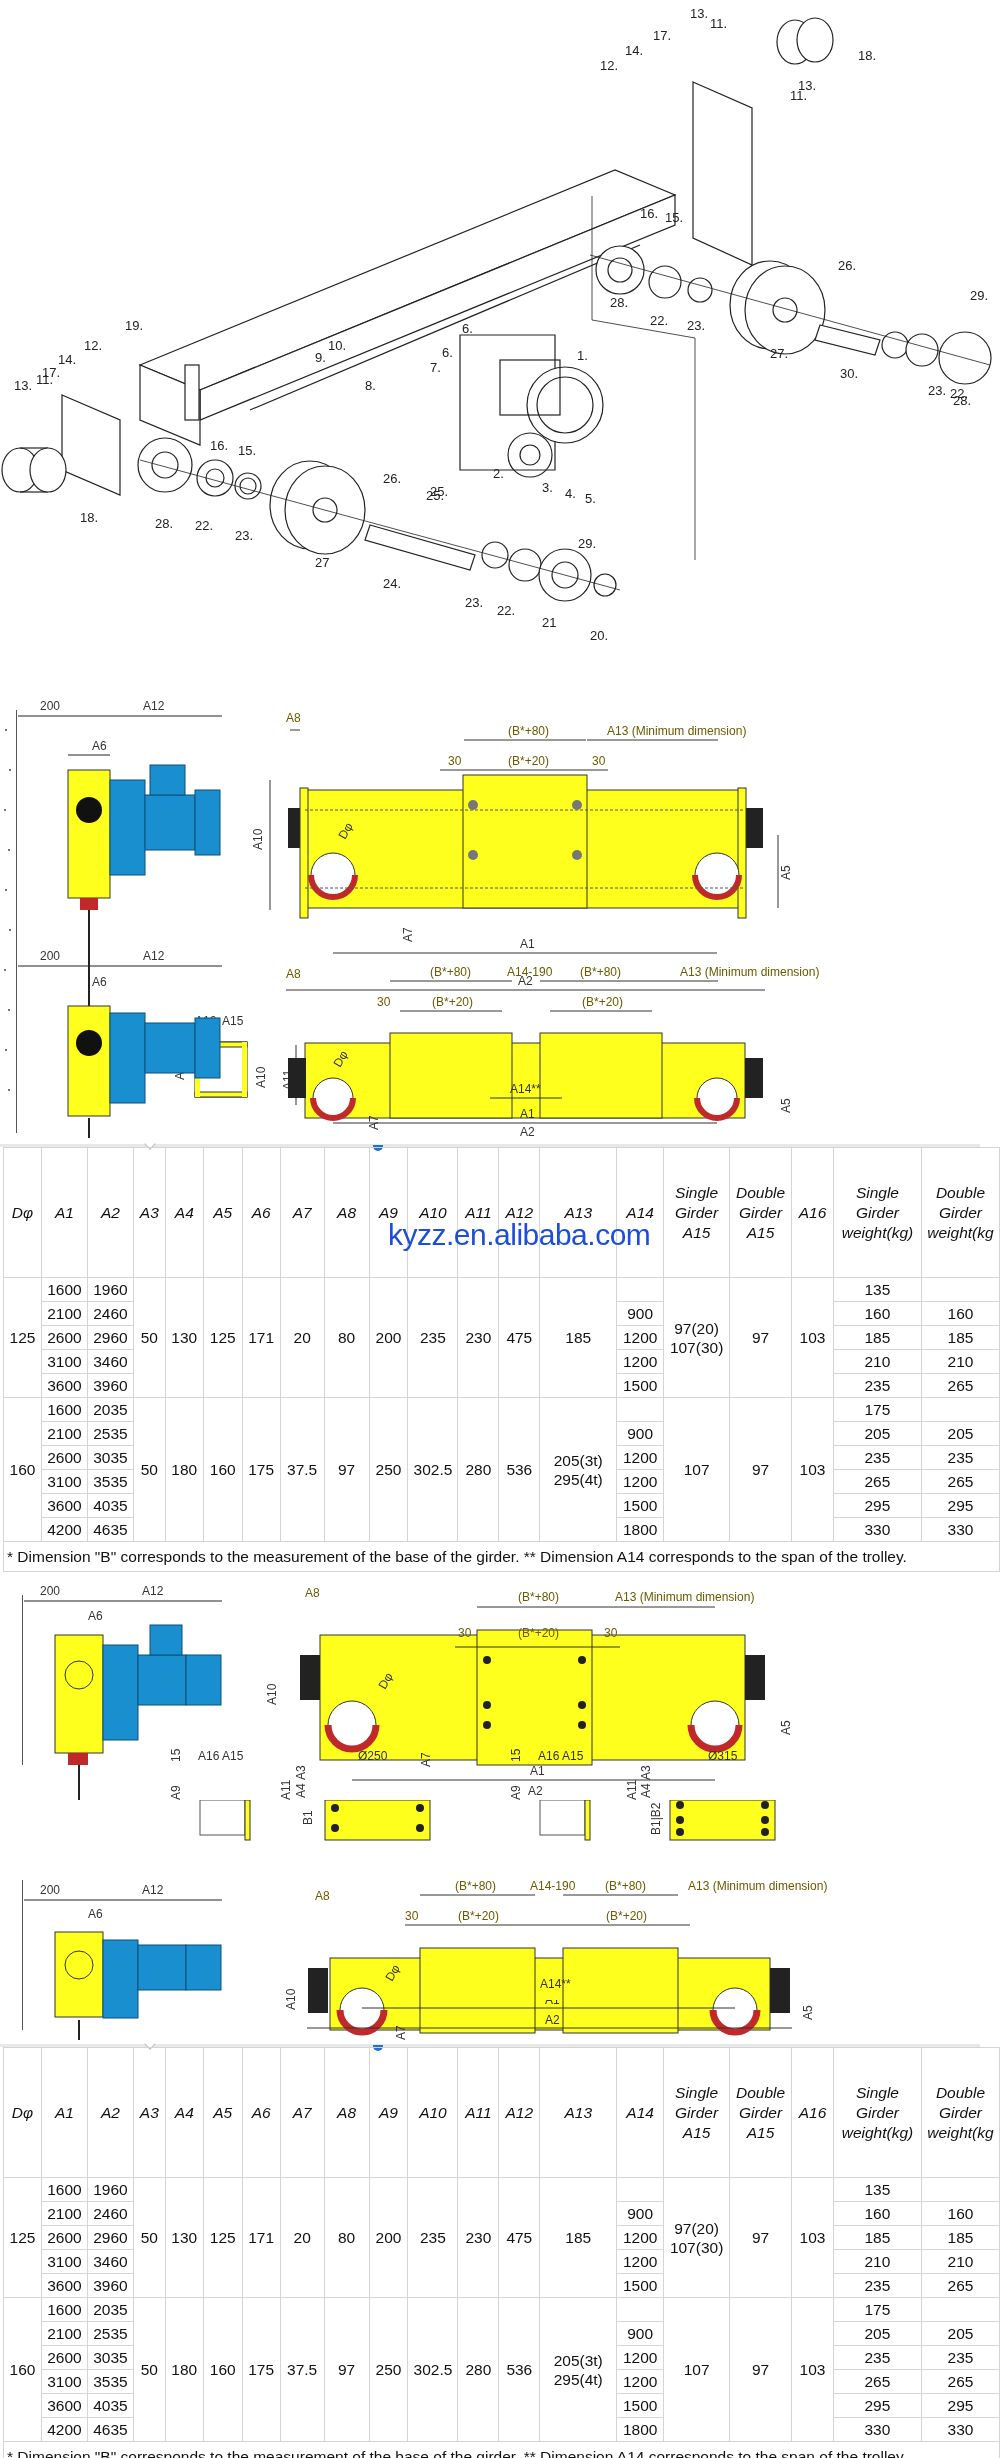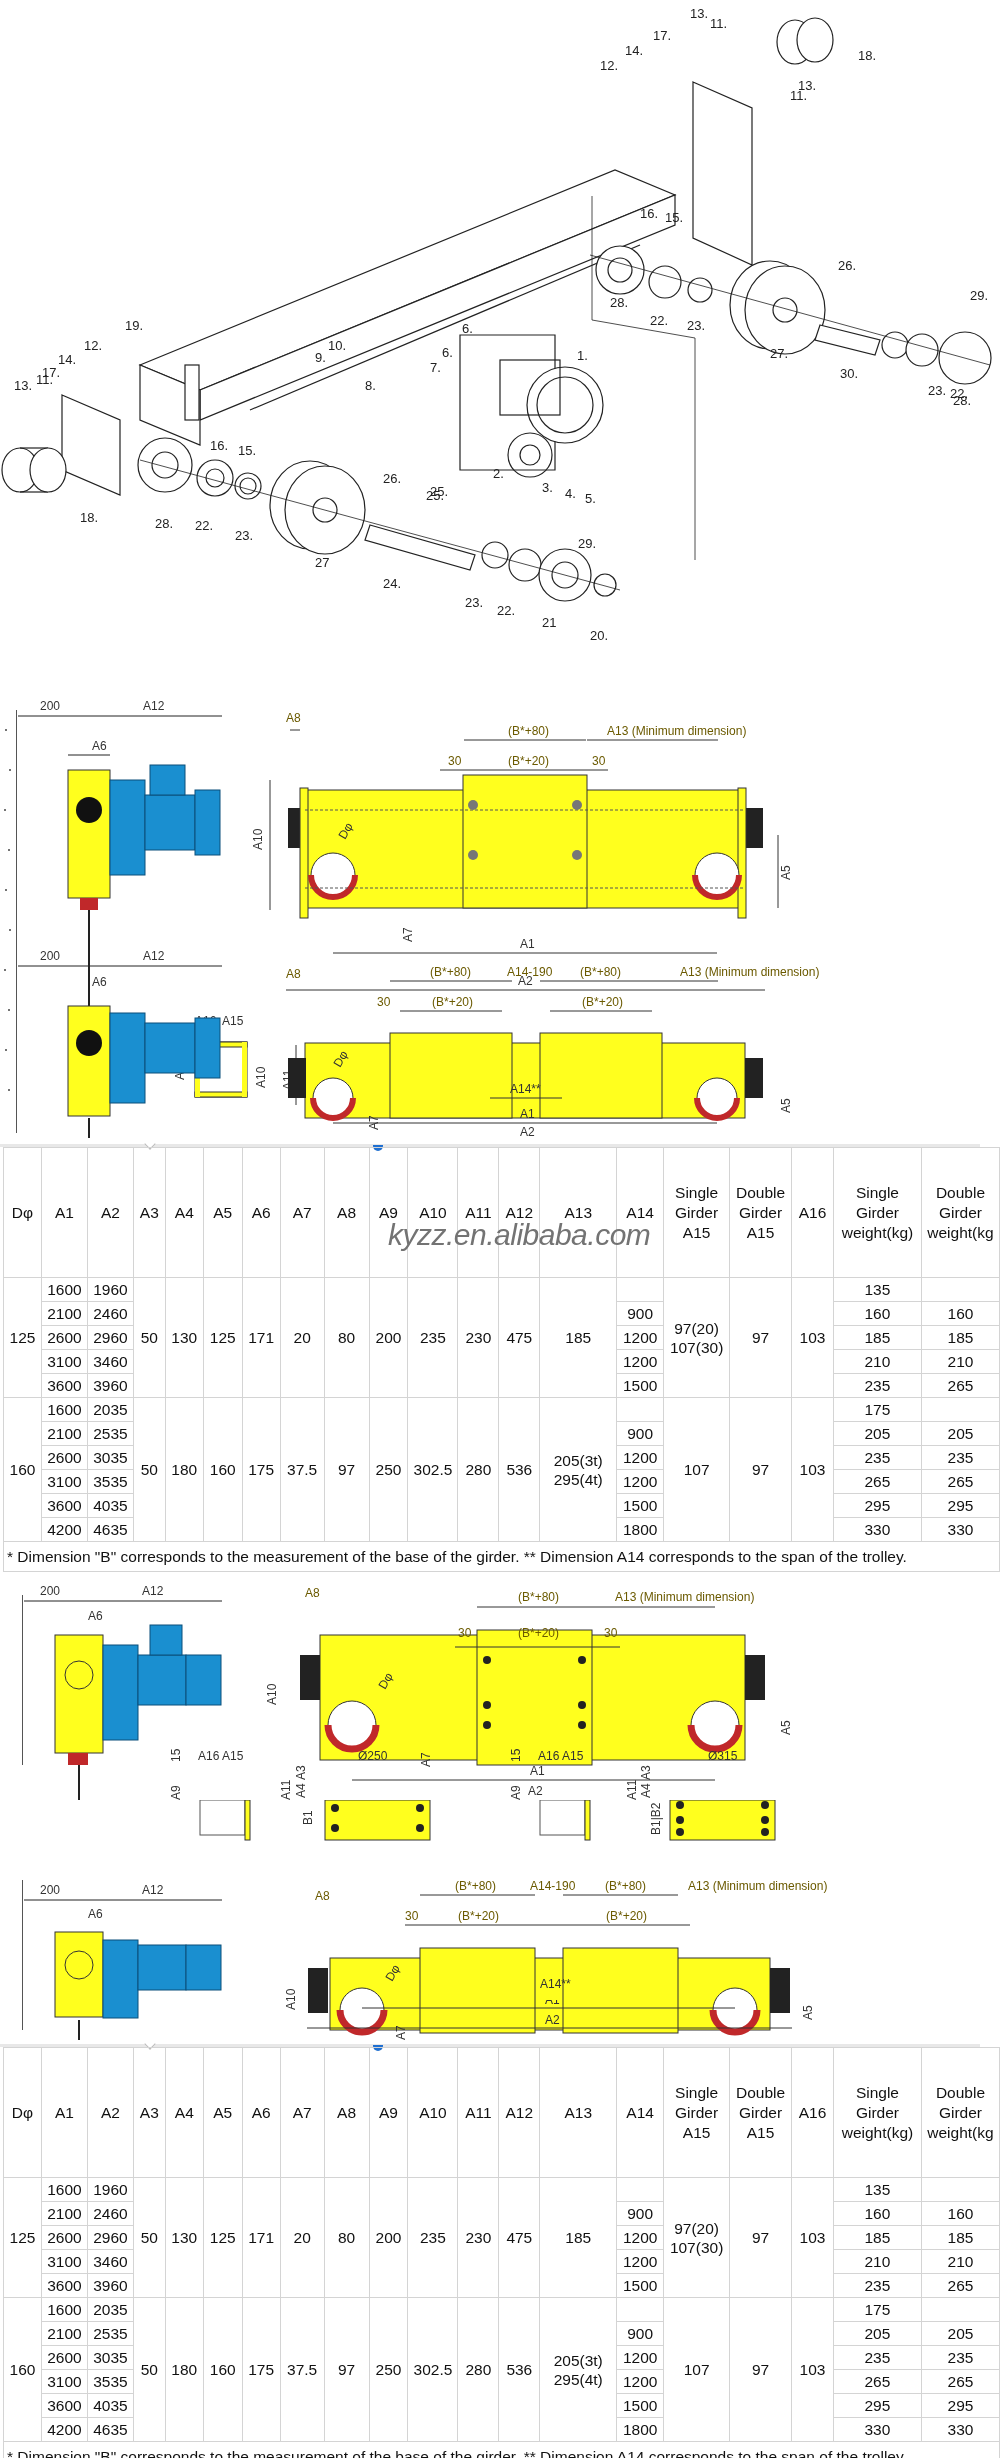--- a/index.html
+++ b/index.html
@@ -6,27 +6,27 @@
   html, body { width: 1000px; background: #ffffff; }
   body { font-family: "Liberation Sans", sans-serif; color: #111; position: relative; height: 2458px; overflow: hidden; }
   .section { position: absolute; left: 0; width: 1000px; }
   svg text { font-family: "Liberation Sans", sans-serif; }
   .lbl { font-size: 13px; fill: #222; }
   .dim { font-size: 12px; fill: #333; }
   .dimy { font-size: 12px; fill: #6b5a00; }
   
   table.spec { position: absolute; left: 3px; width: 997px; border-collapse: collapse; font-size: 15.5px; color: #111; }
   table.spec td, table.spec th { border: 1px solid #d4d4d4; text-align: center; vertical-align: middle; font-weight: normal; padding: 0 1px; line-height: 19px; }
-  table.spec th { height: 130px; line-height: 20px; }
+  table.spec th { height: 130px; line-height: 20px; font-style: italic; }
   table.spec td { height: 24px; }
   table.spec td.note { text-align: left; padding: 4px 3px; line-height: 21px; height: auto; }
   .topbar { position: absolute; left: 0; width: 980px; height: 3px; background: #e8e8e8; }
   .dot { position: absolute; width: 10px; height: 6px; background: #1f6fd0; border-radius: 0 0 6px 6px; }
   .chev { position: absolute; width: 8px; height: 8px; border-right: 1px solid #bbb; border-bottom: 1px solid #bbb; transform: rotate(45deg); background: #fff; }
-  .watermark { position: absolute; font-size: 30px; color: #737373; letter-spacing: -0.5px; pointer-events: none; font-style: italic; }
+  .watermark { position: absolute; font-size: 30px; color: #1d4ed8; letter-spacing: -0.5px; pointer-events: none; }
 </style>
 </head>
 <body>
 
 <div class="section" style="top:0;height:650px;">
 <svg width="1000" height="650" viewBox="0 0 1000 650">
   <g stroke="#222" stroke-width="1.2" fill="none">
 
     <polygon points="140,365 615,170 675,195 200,390" fill="#fff"></polygon>
     <polygon points="200,390 675,195 675,225 200,420" fill="#fff"></polygon>

